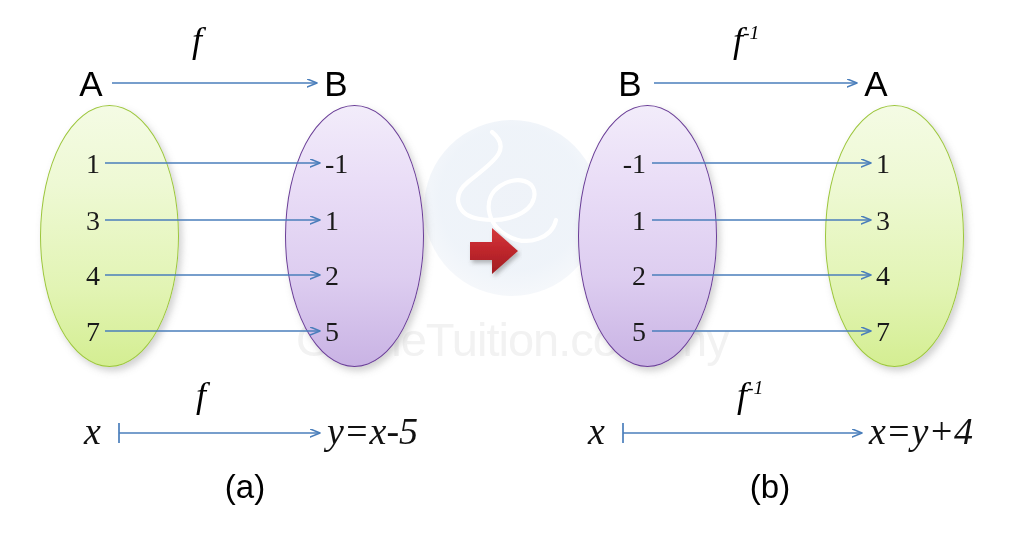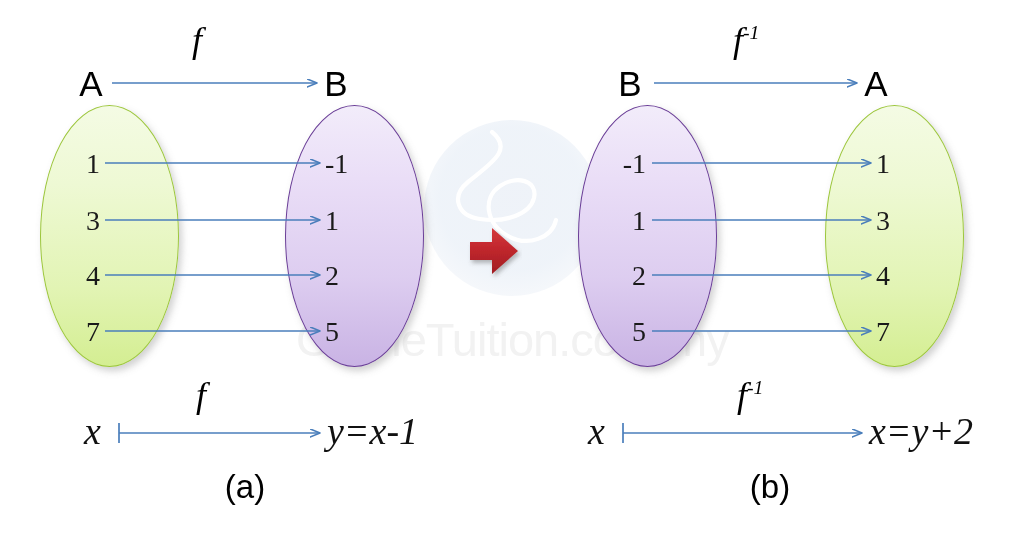--- a/index.html
+++ b/index.html
@@ -265,25 +265,25 @@
     <g>
       <line x1="623" y1="423" x2="623" y2="443" stroke="#4a7ebb" stroke-width="1.7"></line>
       <line x1="623" y1="433" x2="862" y2="433" stroke="#4a7ebb" stroke-width="1.7" marker-end="url(#ah)"></line>
     </g>
   </svg>
 
   <div class="formula" style="left:84px; top:412px;">x</div>
   <div class="fn-label" style="left:196px; top:377px;">
     <span>f</span>
   </div>
-  <div class="formula" style="left:327px; top:412px;">y=x-1</div>
+  <div class="formula" style="left:327px; top:412px;">y=x-5</div>
 
   <div class="caption" style="left:185px; top:470px;">(a)</div>
 
   <div class="formula" style="left:588px; top:412px;">x</div>
   <div class="fn-label" style="left:737px; top:377px;">
     <span>f</span><sup>-1</sup>
   </div>
-  <div class="formula" style="left:869px; top:412px;">x=y+2</div>
+  <div class="formula" style="left:869px; top:412px;">x=y+4</div>
 
   <div class="caption" style="left:710px; top:470px;">(b)</div>
 
 </div>
 
 </body></html>

